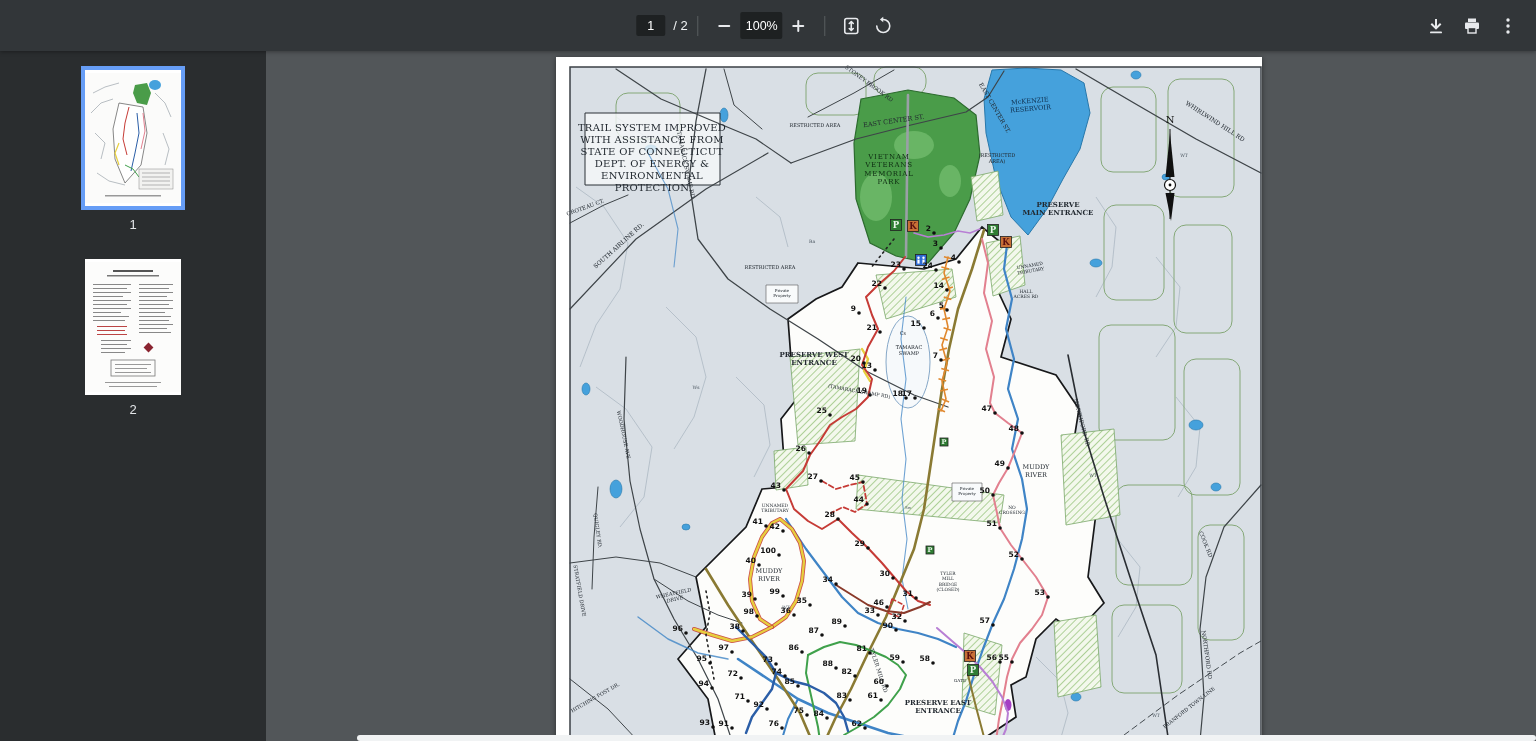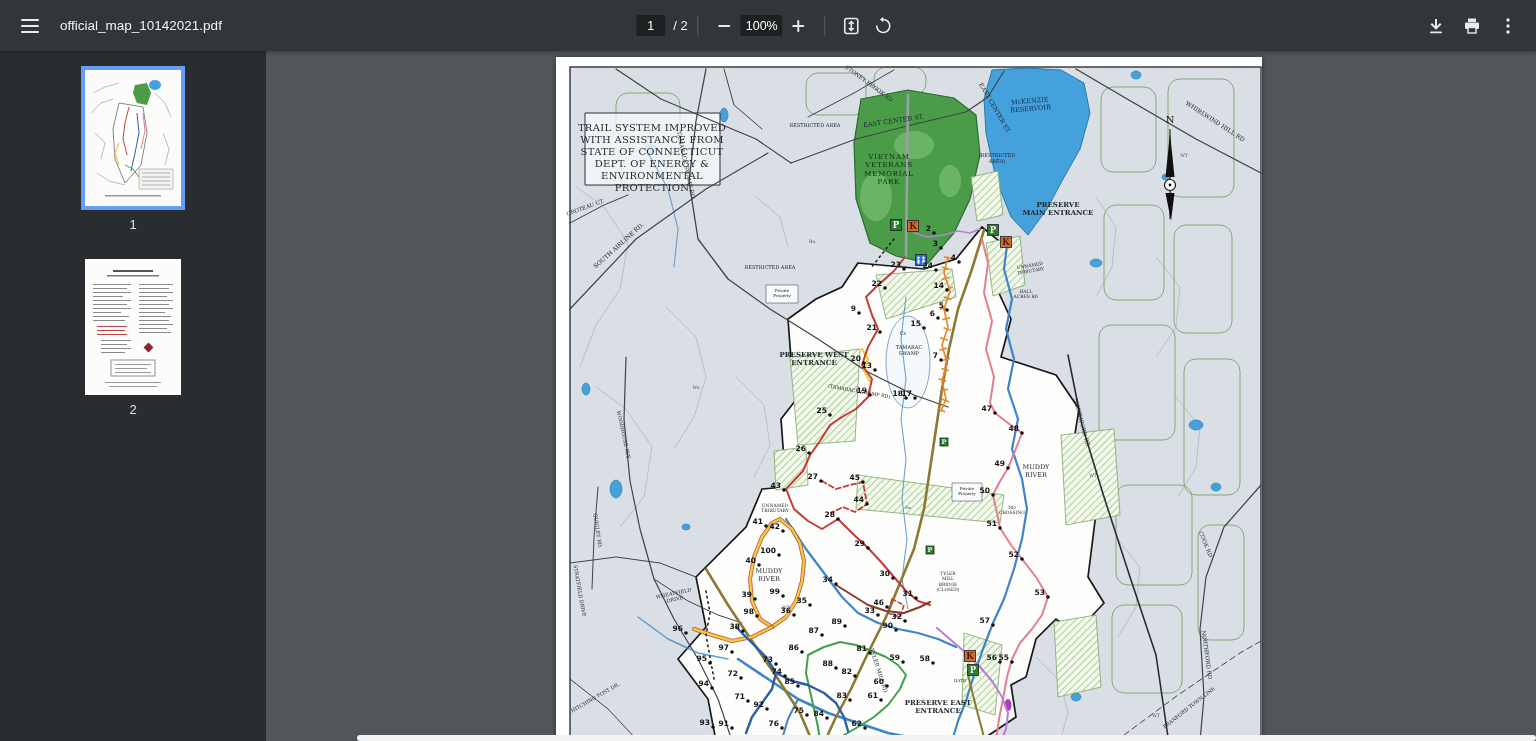--- a/index.html
+++ b/index.html
@@ -9,21 +9,21 @@
              display:flex; align-items:center; z-index:30; box-shadow:0 1px 4px rgba(0,0,0,.35); }
   .tb-left { display:flex; align-items:center; gap:14px; padding-left:14px; }
   .tb-btn { width:32px; height:32px; border:none; background:transparent; color:#e8eaed;
             display:flex; align-items:center; justify-content:center; cursor:pointer; }
   .tb-btn svg { display:block; }
   .doc-title { color:#f1f3f4; font-size:13.5px; }
   .tb-center { position:absolute; left:50%; transform:translateX(-50%); display:flex; align-items:center; }
   .page-box { width:29px; height:21px; background:#1e2122; border:none; border-radius:2px;
               color:#fff; font-size:12.5px; text-align:center; font-family:"Liberation Sans",sans-serif; }
   .page-total { color:#f1f3f4; font-size:13px; margin-left:8px; white-space:nowrap; }
-  .zoom-box { min-width:42px; height:21px; background:#1e2122; border-radius:2px; color:#fff;
+  .zoom-box { min-width:42px; height:27px; background:#1e2122; border-radius:2px; color:#fff;
               font-size:12.5px; display:flex; align-items:center; justify-content:center; padding:0 5px; }
   .sep { width:1px; height:20px; background:#8a8d90; opacity:.45; margin:0 10px; }
   .glyph-btn { font-size:19px; font-weight:400; }
   .tb-right { margin-left:auto; display:flex; align-items:center; gap:4px; padding-right:12px; }
   .sidebar { position:fixed; top:51px; left:0; width:266px; height:690px; background:#2a2d2f;
              overflow:hidden; z-index:20; }
   .thumb-wrap { width:100%; display:flex; flex-direction:column; align-items:center; }
   .thumb { cursor:pointer; background:#fff; }
   .thumb-1 { margin-top:15px; border:4px solid #669df6; width:104px; height:144px; }
   .thumb-2 { margin-top:27px; width:96px; height:136px; }
@@ -33,34 +33,20 @@
   .page { position:absolute; left:290px; top:6px; width:706px; height:684px; background:#ffffff;
           box-shadow:0 1px 5px rgba(0,0,0,.45); }
   .page svg { display:block; }
   .hscroll { position:fixed; left:357px; right:0; bottom:0; height:6px; background:#f1f3f4;
              border-radius:3px; z-index:40; }
 </style>
 </head>
 <body>
 
 <header class="toolbar">
-  <div class="tb-left">
-    <button class="tb-btn">
-      <span>
-        <svg width="18" height="14" viewBox="0 0 18 14">
-            <g fill="#e8eaed">
-              <rect width="18" height="2" rx="1"></rect>
-              <rect y="6" width="18" height="2" rx="1"></rect>
-              <rect y="12" width="18" height="2" rx="1"></rect>
-            </g>
-          </svg>
-      </span>
-    </button>
-    <span class="doc-title">official_map_10142021.pdf</span>
-  </div>
 
   <div class="tb-center">
     <input class="page-box" value="1" style="">
     <span class="page-total">/ 2</span>
     <span class="sep"></span>
     <button class="tb-btn glyph-btn">
       <span>
         <svg width="14" height="14" viewBox="0 0 14 14">
             <rect x="1" y="6" width="12" height="2" rx="1" fill="#e8eaed"></rect>
           </svg>

